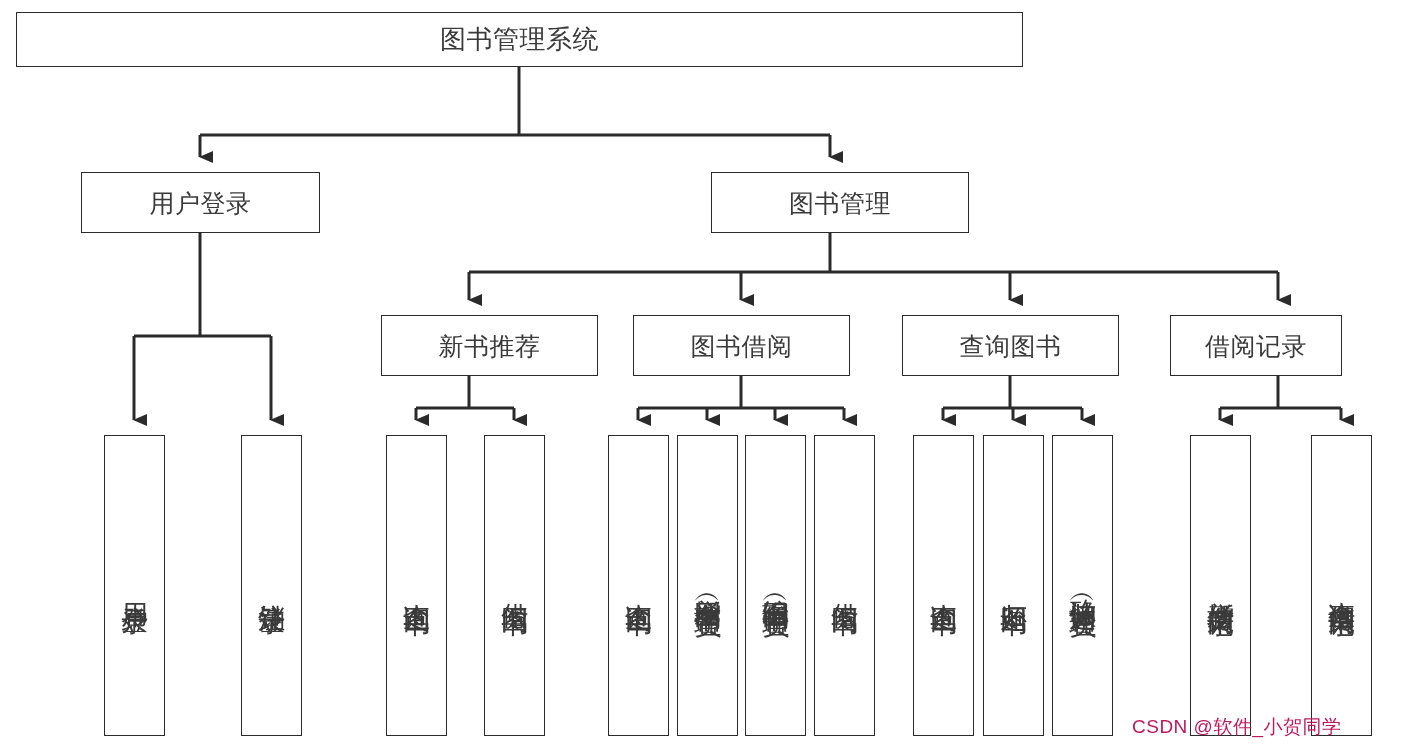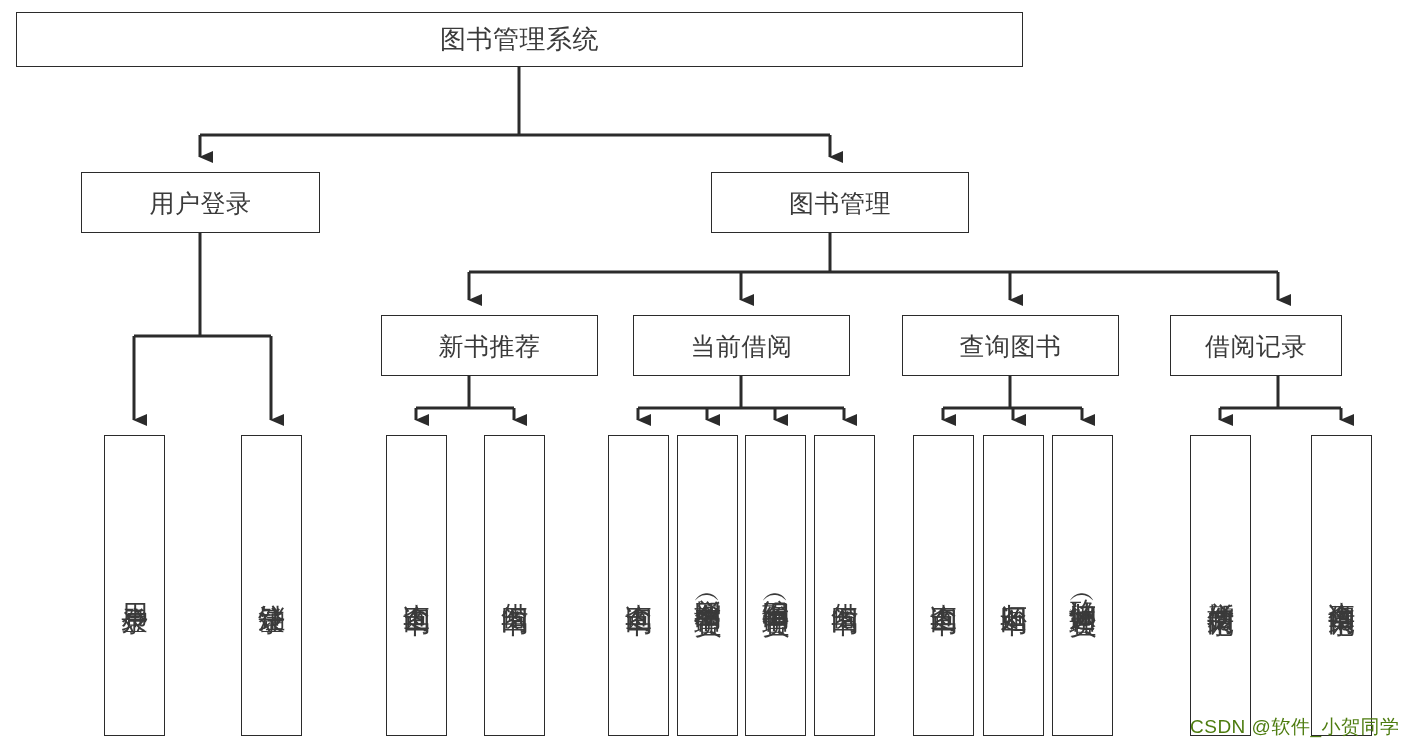--- a/index.html
+++ b/index.html
@@ -119,21 +119,21 @@
       <path d="M 1341 408 L 1341 420" marker-end="url(#arrow)"></path>
     </g>
   </svg>
 
   <div class="node h root" style="left: 16px; top: 12px; width: 1007px; height: 55px; border-color: rgb(43, 43, 43); color: rgb(58, 58, 58); background: rgb(255, 255, 255);">图书管理系统</div>
 
   <div class="node h" style="left: 81px; top: 172px; width: 239px; height: 61px; border-color: rgb(43, 43, 43); color: rgb(58, 58, 58); background: rgb(255, 255, 255);">用户登录</div>
   <div class="node h" style="left: 711px; top: 172px; width: 258px; height: 61px; border-color: rgb(43, 43, 43); color: rgb(58, 58, 58); background: rgb(255, 255, 255);">图书管理</div>
 
   <div class="node h" style="left: 361px; top: 315px; width: 217px; height: 61px; border-color: rgb(43, 43, 43); color: rgb(58, 58, 58); background: rgb(255, 255, 255); margin-left: 20px;">新书推荐</div>
-  <div class="node h" style="left: 633px; top: 315px; width: 217px; height: 61px; border-color: rgb(43, 43, 43); color: rgb(58, 58, 58); background: rgb(255, 255, 255);">当前借阅</div>
+  <div class="node h" style="left: 633px; top: 315px; width: 217px; height: 61px; border-color: rgb(43, 43, 43); color: rgb(58, 58, 58); background: rgb(255, 255, 255);">图书借阅</div>
   <div class="node h" style="left: 902px; top: 315px; width: 217px; height: 61px; border-color: rgb(43, 43, 43); color: rgb(58, 58, 58); background: rgb(255, 255, 255);">查询图书</div>
   <div class="node h" style="left: 1170px; top: 315px; width: 172px; height: 61px; border-color: rgb(43, 43, 43); color: rgb(58, 58, 58); background: rgb(255, 255, 255);">借阅记录</div>
 
   <div class="node v" style="left: 104px; top: 435px; width: 61px; height: 301px; border-color: rgb(43, 43, 43); color: rgb(58, 58, 58); background: rgb(255, 255, 255);">
     <span class="vtext">用户登录</span>
   </div>
   <div class="node v" style="left: 241px; top: 435px; width: 61px; height: 301px; border-color: rgb(43, 43, 43); color: rgb(58, 58, 58); background: rgb(255, 255, 255);">
     <span class="vtext">注销登录</span>
   </div>
   <div class="node v" style="left: 386px; top: 435px; width: 61px; height: 301px; border-color: rgb(43, 43, 43); color: rgb(58, 58, 58); background: rgb(255, 255, 255);">
@@ -163,15 +163,15 @@
   <div class="node v" style="left: 1052px; top: 435px; width: 61px; height: 301px; border-color: rgb(43, 43, 43); color: rgb(58, 58, 58); background: rgb(255, 255, 255);">
     <span class="vtext">确认归还（管理员）</span>
   </div>
   <div class="node v" style="left: 1190px; top: 435px; width: 61px; height: 301px; border-color: rgb(43, 43, 43); color: rgb(58, 58, 58); background: rgb(255, 255, 255);">
     <span class="vtext">新增借阅记录</span>
   </div>
   <div class="node v" style="left: 1311px; top: 435px; width: 61px; height: 301px; border-color: rgb(43, 43, 43); color: rgb(58, 58, 58); background: rgb(255, 255, 255);">
     <span class="vtext">查询借阅记录</span>
   </div>
 
-  <div class="watermark" style="left: 1190px; top: 714px; color: #4d7c0f;">CSDN @软件_小贺同学</div>
+  <div class="watermark" style="left: 1132px; top: 714px; color: #be185d;">CSDN @软件_小贺同学</div>
 
 </div>
 
 </body></html>

